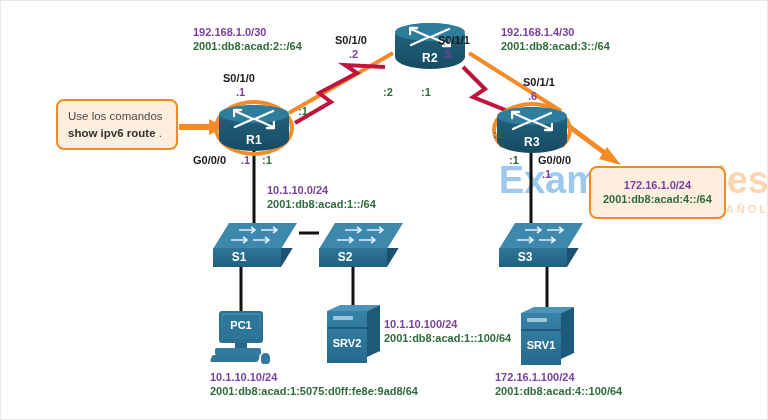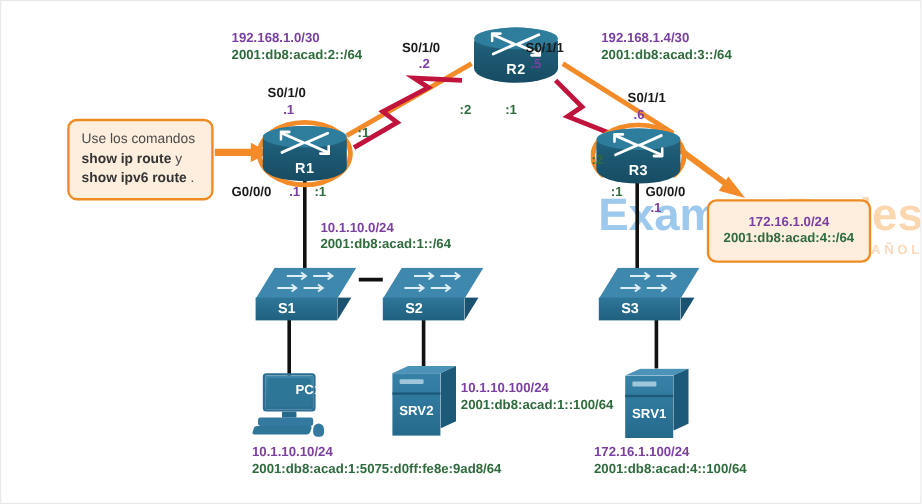--- a/index.html
+++ b/index.html
@@ -182,21 +182,21 @@
   }
   .pc .mouse {
     position: absolute;
     left: 50px; top: 42px;
     width: 9px; height: 11px;
     background: #3379a0;
     border-radius: 5px 5px 4px 4px;
   }
   .pc .label {
     position: absolute;
-    left: 24px; top: 8px;
+    left: 8px; top: 8px;
     width: 44px;
     text-align: center;
     color: #ffffff;
     font-size: 11px;
     font-weight: bold;
   }
 
   
   .server { width: 54px; height: 58px; }
   .server .front {
@@ -344,21 +344,20 @@
   <div class="lbl iface" style="left:522px; top:74px;">S0/1/1</div>
   <div class="lbl v4" style="left:527px; top:88px;">.6</div>
   <div class="lbl v6" style="left:492px; top:126px;">:2</div>
 
   <div class="lbl v6" style="left:508px; top:152px;">:1</div>
   <div class="lbl iface" style="left:537px; top:152px;">G0/0/0</div>
   <div class="lbl v4" style="left:541px; top:166px;">.1</div>
 
   <div class="callout" style="left:55px; top:98px; width:122px;">
     <div>Use los comandos</div>
-    <div><b>show ip route</b><span> y</span></div>
     <div><b>show ipv6 route</b><span> .</span></div>
   </div>
 
   <div class="callout subnet" style="left:588px; top:165px;">
     <div class="lbl v4" style="position:static;">172.16.1.0/24</div>
     <div class="lbl v6" style="position:static;">2001:db8:acad:4::/64</div>
   </div>
 
   <div class="node router" style="left:218px; top:104px;">
     <div class="ring"></div>

